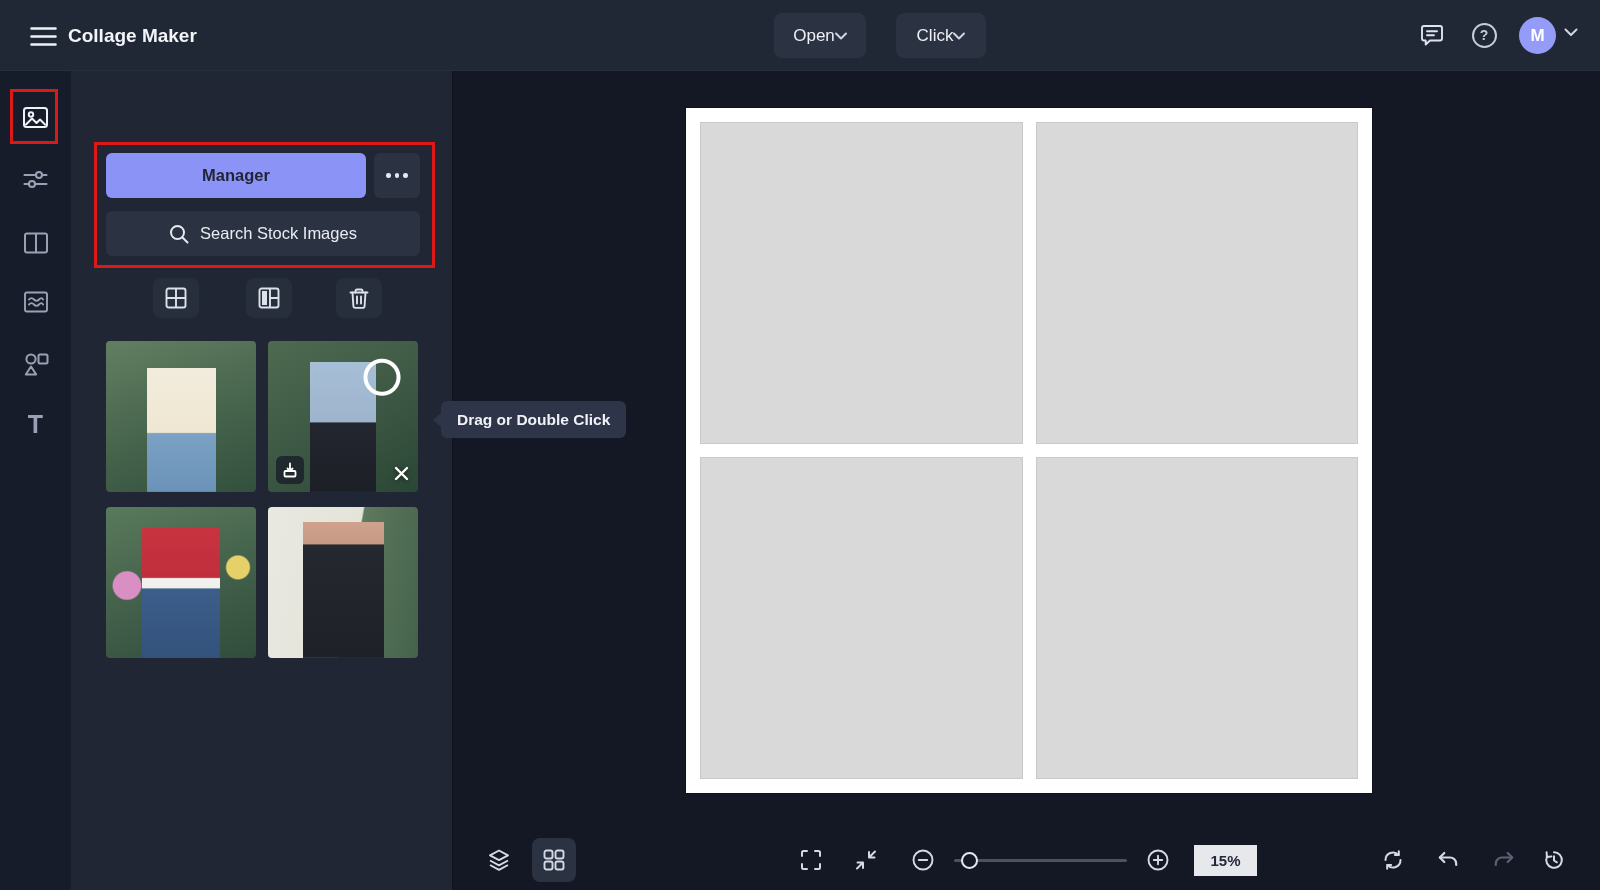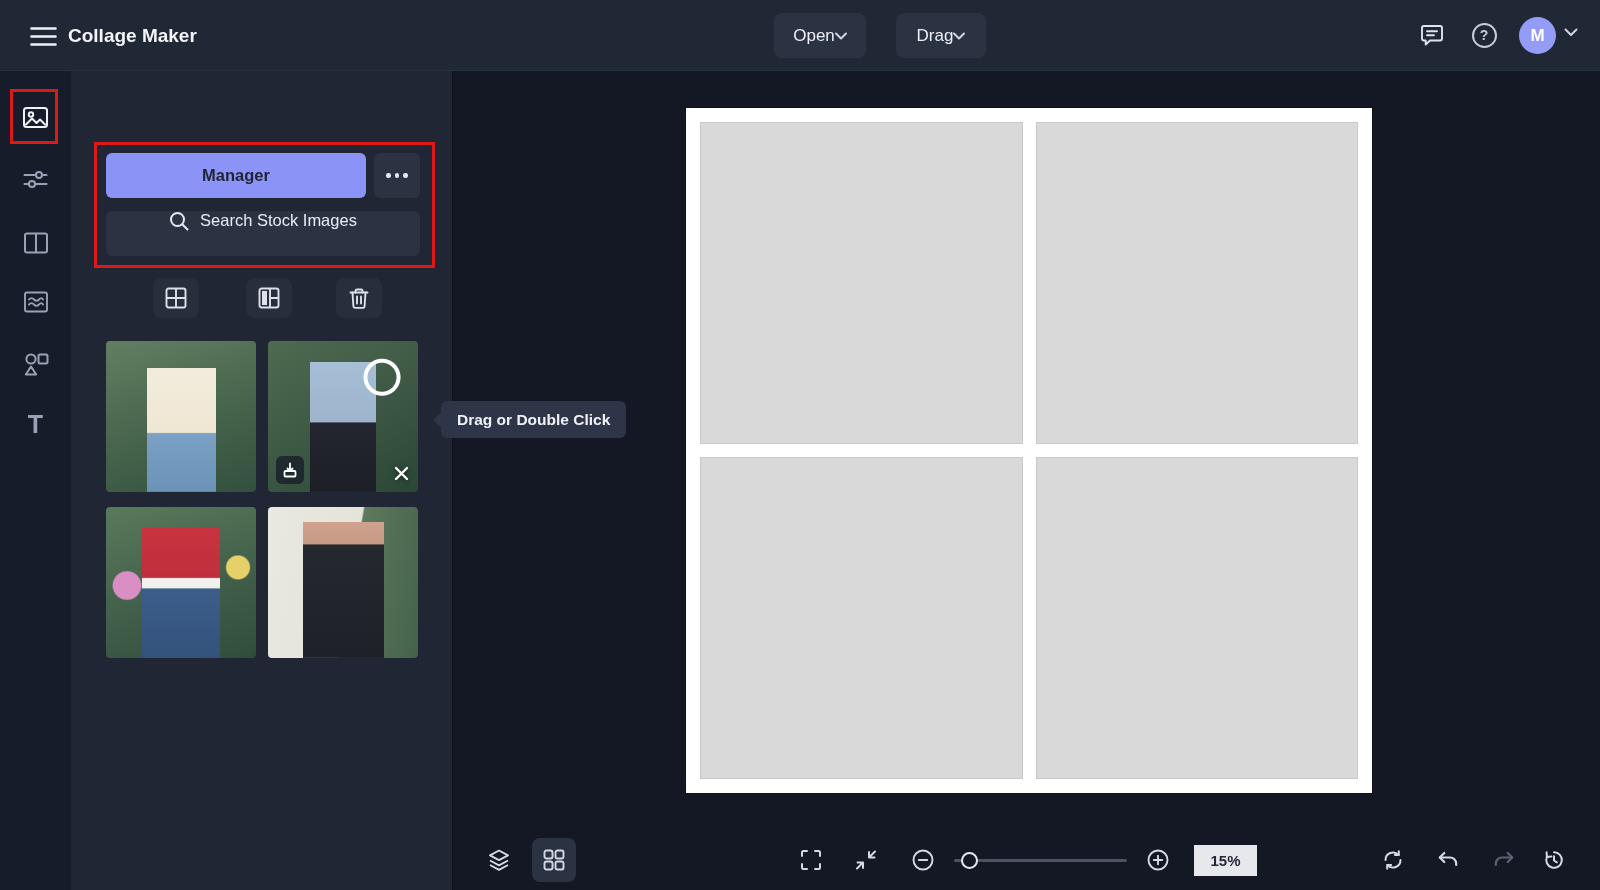--- a/index.html
+++ b/index.html
@@ -30,21 +30,21 @@
   .annotation-panel { left:94px; top:142px; width:341px; height:126px; }
 
   
   .panel { position:absolute; left:71px; top:71px; width:382px; height:819px; background:#202634; border-right:1px solid #10141d; z-index:10; }
   .panel-title { position:absolute; left:35px; top:99px; font-size:20px; font-weight:700; color:#f3f5f9; }
   .info-icon { position:absolute; left:320px; top:100px; width:23px; height:23px; border:1.7px solid #c6ccda; border-radius:50%; color:#c6ccda; font-size:13px; font-weight:700; font-style:italic; display:flex; align-items:center; justify-content:center; cursor:pointer; }
 
   .computer-btn { position:absolute; left:35px; top:82px; width:260px; height:45px; background:#8b93f7; border-radius:6px; color:#1f2534; font-size:16.5px; font-weight:600; display:flex; align-items:center; justify-content:center; cursor:pointer; }
   .more-btn { position:absolute; left:303px; top:82px; width:46px; height:45px; background:#2b3242; border-radius:6px; display:flex; align-items:center; justify-content:center; gap:4px; cursor:pointer; }
   .more-btn i { width:4.5px; height:4.5px; border-radius:50%; background:#e6e9f0; }
-  .search-btn { position:absolute; left:35px; top:140px; width:314px; height:45px; background:#2b3242; border-radius:6px; display:flex; justify-content:center; gap:11px; font-size:16.5px; color:#e9ecf3; cursor:pointer; }
+  .search-btn { position:absolute; left:35px; top:140px; width:314px; height:45px; background:#2b3242; border-radius:6px; display:flex; align-items:center; justify-content:center; gap:11px; font-size:16.5px; color:#e9ecf3; cursor:pointer; }
 
   .tool-row-btn { position:absolute; top:207px; width:46px; height:40px; background:#272e3c; border-radius:8px; display:flex; align-items:center; justify-content:center; color:#dde1ea; cursor:pointer; }
   .tool-grid { left:82px; } .tool-collage { left:175px; } .tool-trash { left:265px; }
 
   
   .thumb { position:absolute; width:150px; height:151px; border-radius:4px; overflow:hidden; cursor:pointer; background-repeat:no-repeat; }
   .thumb-1 { left:35px;  top:270px;
     background-image:
       linear-gradient(180deg,#f2ecdd 0%,#efe7d2 52%,#7ba1c4 53%,#6b93b8 100%),
       linear-gradient(160deg,#637f62 0%,#46634c 55%,#32503d 100%);
@@ -108,21 +108,21 @@
 
     <div class="top-btn open-btn">
       <span>Open</span>
       <span>
         <svg width="12" height="8">
             <path d="M1 1.5l5 5 5-5" stroke="#cfd5e2" stroke-width="2" fill="none" stroke-linecap="round" stroke-linejoin="round"></path>
           </svg>
       </span>
     </div>
     <div class="top-btn save-btn">
-      <span>Drag</span>
+      <span>Click</span>
       <span>
         <svg width="12" height="8">
             <path d="M1 1.5l5 5 5-5" stroke="#cfd5e2" stroke-width="2" fill="none" stroke-linecap="round" stroke-linejoin="round"></path>
           </svg>
       </span>
     </div>
 
     <div class="top-icon-btn" style="left:1411px;">
       <span>
         <svg width="24" height="23" fill="none" stroke="#dfe3ed" stroke-width="1.9" stroke-linecap="round" stroke-linejoin="round">

